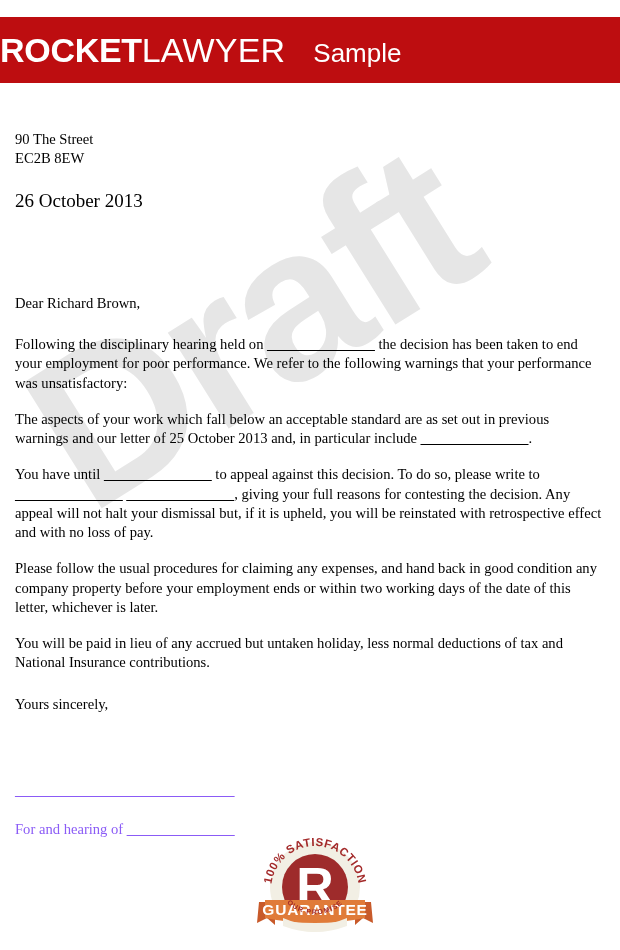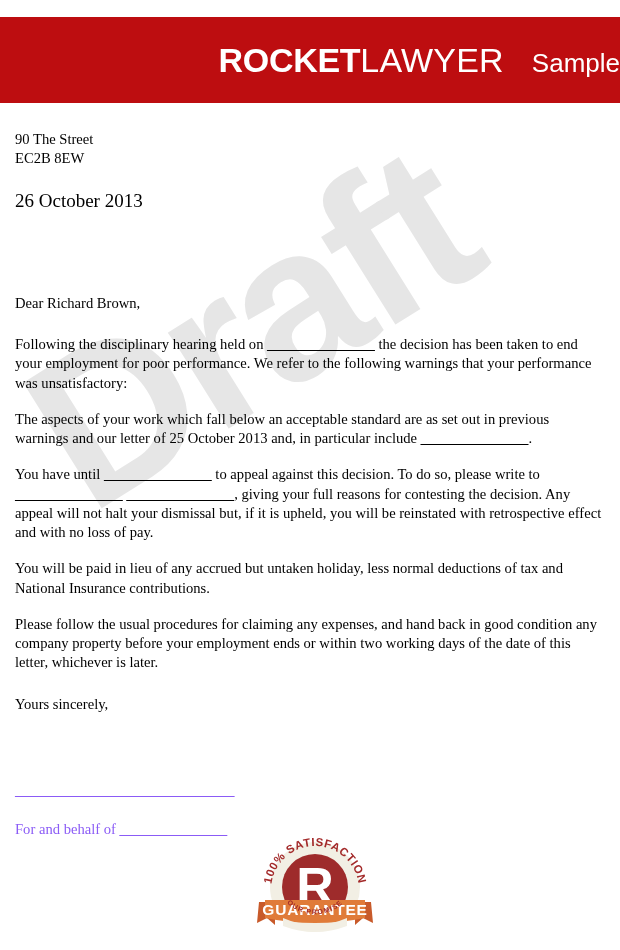--- a/index.html
+++ b/index.html
@@ -23,25 +23,25 @@
     background: #ffffff;
     overflow: hidden;
   }
 
   
   #brand-band {
     position: absolute;
     left: 0;
     top: 17px;
     width: 620px;
-    height: 86px;
+    height: 66px;
     background: #bd0d10;
     display: flex;
     align-items: center;
-    justify-content: flex-end;
+    justify-content: flex-start;
     z-index: 5;
   }
   .brand-wrap {
     display: flex;
     align-items: baseline;
     white-space: nowrap;
     font-family: "Liberation Sans", "DejaVu Sans", sans-serif;
     color: #ffffff;
   }
   .brand-rocket {
@@ -186,30 +186,30 @@
     </div>
 
     <div class="date-line">26 October 2013</div>
 
     <div class="salutation">Dear Richard Brown,</div>
 
     <div id="paragraphs">
         <p class="para first-para"><span>Following the disciplinary hearing held on </span><span class="blank">______________</span><span> the decision has been taken to end your employment for poor performance. We refer to the following warnings that your performance was unsatisfactory:</span></p>
         <p class="para"><span>The aspects of your work which fall below an acceptable standard are as set out in previous warnings and our letter of 25 October 2013 and, in particular include </span><span class="blank">______________</span><span>.</span></p>
         <p class="para"><span>You have until </span><span class="blank">______________</span><span> to appeal against this decision. To do so, please write to </span><span class="blank">______________</span><span> </span><span class="blank">______________</span><span>, giving your full reasons for contesting the decision. Any appeal will not halt your dismissal but, if it is upheld, you will be reinstated with retrospective effect and with no loss of pay.</span></p>
+        <p class="para"><span>Please follow the usual procedures for claiming any expenses, and hand back in good condition any company property before your employment ends or within two working days of the date of this letter, whichever is later.</span></p>
         <p class="para"><span>You will be paid in lieu of any accrued but untaken holiday, less normal deductions of tax and National Insurance contributions.</span></p>
-        <p class="para"><span>Please follow the usual procedures for claiming any expenses, and hand back in good condition any company property before your employment ends or within two working days of the date of this letter, whichever is later.</span></p>
       </div>
 
     <div class="closing">Yours sincerely,</div>
   </div>
 
   <div id="signature-block">
     <div><span class="sig-lines">______________ ______________</span></div>
-    <div class="for-behalf"><span>For and behalf of </span><span class="blank">______________</span></div>
+    <div class="for-behalf"><span>For and hearing of </span><span class="blank">______________</span></div>
   </div>
 
   <div id="seal">
     <svg width="124" height="106" viewBox="0 0 124 106" xmlns="http://www.w3.org/2000/svg">
       <defs>
         <path id="arcTop" d="M 18,60 A 44,44 0 0 1 106,60" fill="none"></path>
         <path id="arcBottom" d="M 30,68 A 36,30 0 0 0 94,68" fill="none"></path>
       </defs>
 
       <circle cx="62" cy="57" r="45" fill="#f2efe4"></circle>

